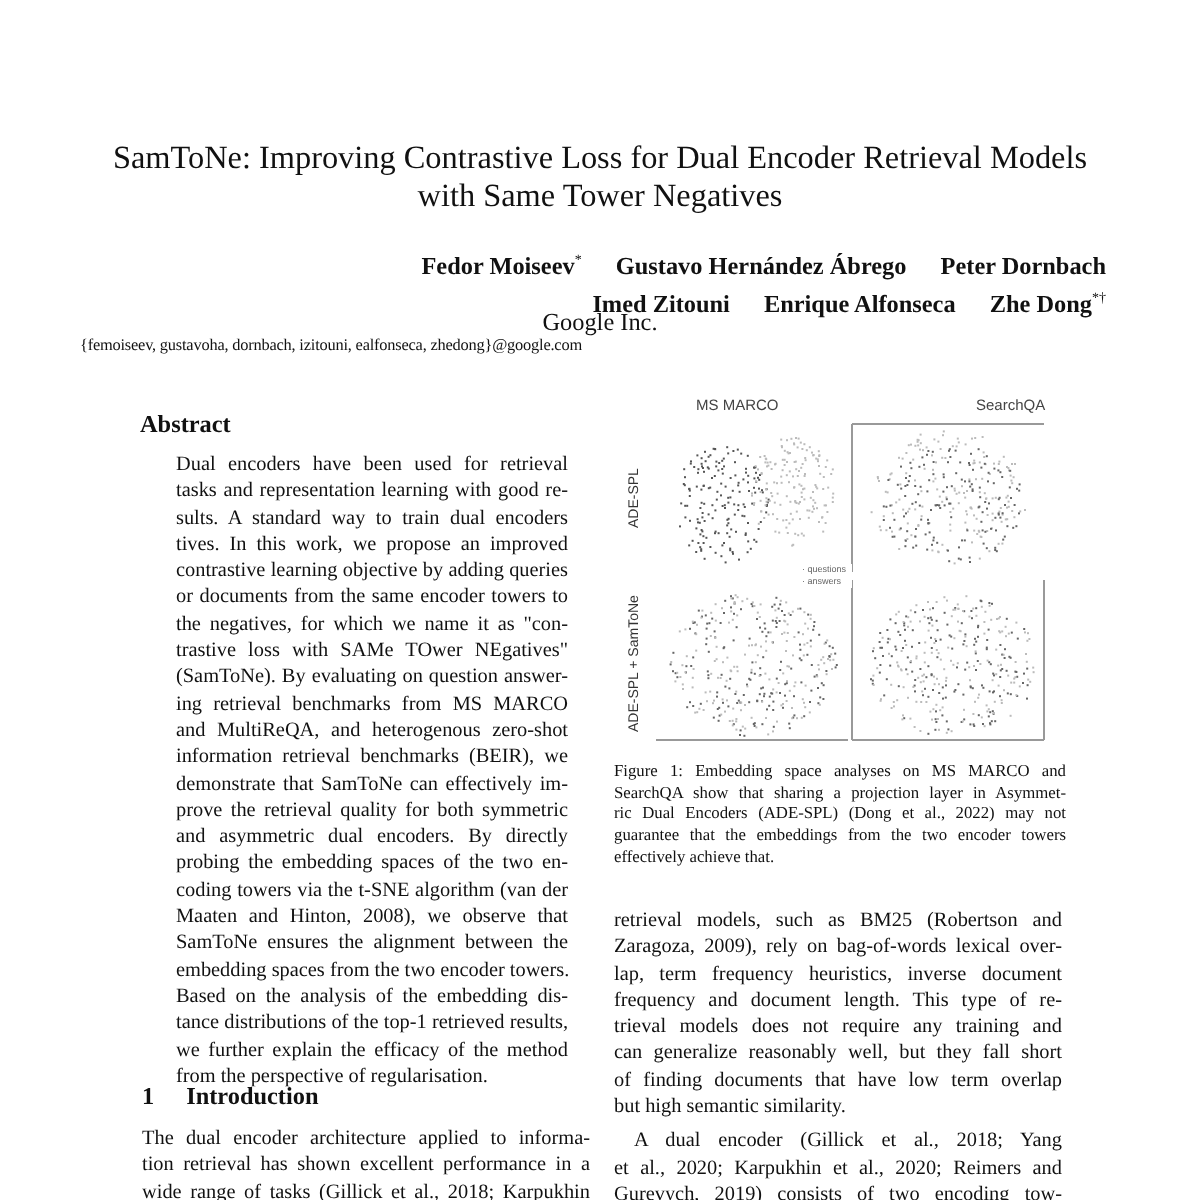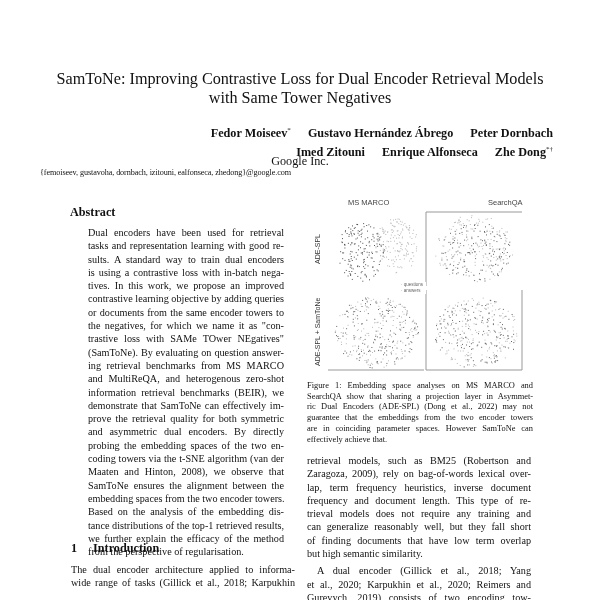--- a/index.html
+++ b/index.html
@@ -62,21 +62,20 @@
   </div>
 </div>
 <div class="affil">Google Inc.</div>
 <div class="emails">{femoiseev, gustavoha, dornbach, izitouni, ealfonseca, zhedong}@google.com</div>
 
 <div class="abs-head">Abstract</div>
 <div class="abs-body" id="abs-body">
     <span>Dual encoders have been used for retrieval</span>
     <span>tasks and representation learning with good re-</span>
     <span>sults. A standard way to train dual encoders</span>
-    <span>is using a contrastive loss with in-batch nega-</span>
     <span>tives. In this work, we propose an improved</span>
     <span>contrastive learning objective by adding queries</span>
     <span>or documents from the same encoder towers to</span>
     <span>the negatives, for which we name it as "con-</span>
     <span>trastive loss with SAMe TOwer NEgatives"</span>
     <span>(SamToNe). By evaluating on question answer-</span>
     <span>ing retrieval benchmarks from MS MARCO</span>
     <span>and MultiReQA, and heterogenous zero-shot</span>
     <span>information retrieval benchmarks (BEIR), we</span>
     <span>demonstrate that SamToNe can effectively im-</span>
@@ -91,20 +90,21 @@
     <span>tance distributions of the top-1 retrieved results,</span>
     <span>we further explain the efficacy of the method</span>
     <span class="last">from the perspective of regularisation.</span>
   </div>
 
 <div class="sec-head">
   <span class="num">1</span><span>Introduction</span>
 </div>
 <div class="intro" id="intro-body">
     <span>The dual encoder architecture applied to informa-</span>
+    <span>tion retrieval has shown excellent performance in a</span>
     <span>wide range of tasks (Gillick et al., 2018; Karpukhin</span>
   </div>
 
 <div class="figure">
   <div class="ptitle" style="left:36px; top:0px;">MS MARCO</div>
   <div class="ptitle" style="left:134px; top:0px;margin-left:42px;">SearchQA</div>
   <div class="ylabel" style="left:2px; top:66px;">ADE-SPL</div>
   <div class="ylabel" style="left:2px; top:168px;">ADE-SPL + SamToNe</div>
   <div class="panel" style="left:14px; top:10px;">
       <svg id="p0" width="98" height="78">
@@ -1462,21 +1462,20 @@
     <div>· <span>questions</span></div>
     <div>· <span>answers</span></div>
   </div>
 </div>
 
 <div class="caption" id="caption">
     <span>Figure 1: Embedding space analyses on MS MARCO and</span>
     <span>SearchQA show that sharing a projection layer in Asymmet-</span>
     <span>ric Dual Encoders (ADE-SPL) (Dong et al., 2022) may not</span>
     <span>guarantee that the embeddings from the two encoder towers</span>
-    <span>are in coinciding parameter spaces. However SamToNe can</span>
     <span class="last">effectively achieve that.</span>
   </div>
 
 <div class="rcol" id="rcol">
     <span>retrieval models, such as BM25 (Robertson and</span>
     <span>Zaragoza, 2009), rely on bag-of-words lexical over-</span>
     <span>lap, term frequency heuristics, inverse document</span>
     <span>frequency and document length. This type of re-</span>
     <span>trieval models does not require any training and</span>
     <span>can generalize reasonably well, but they fall short</span>

